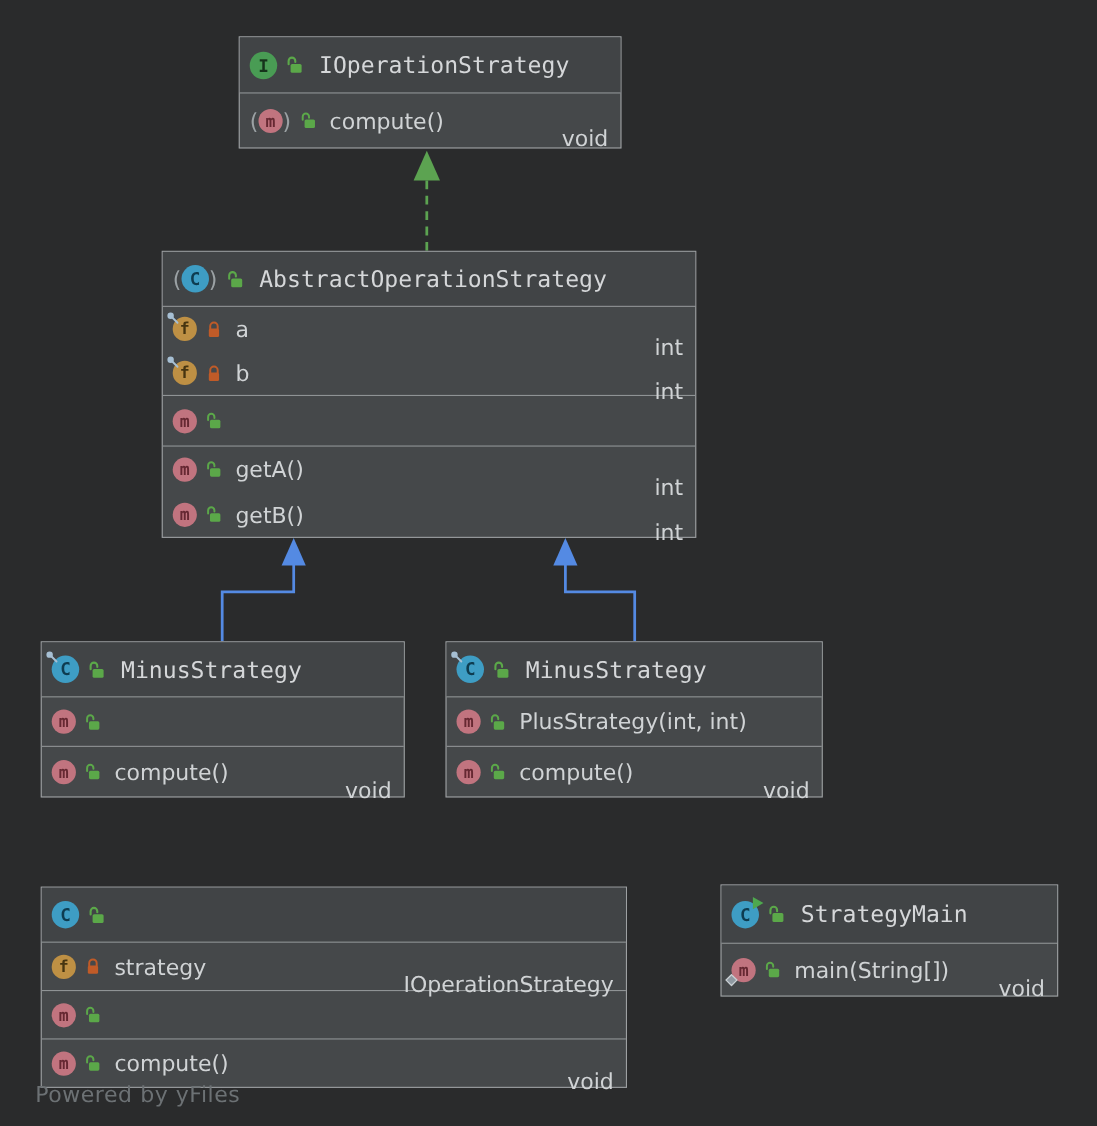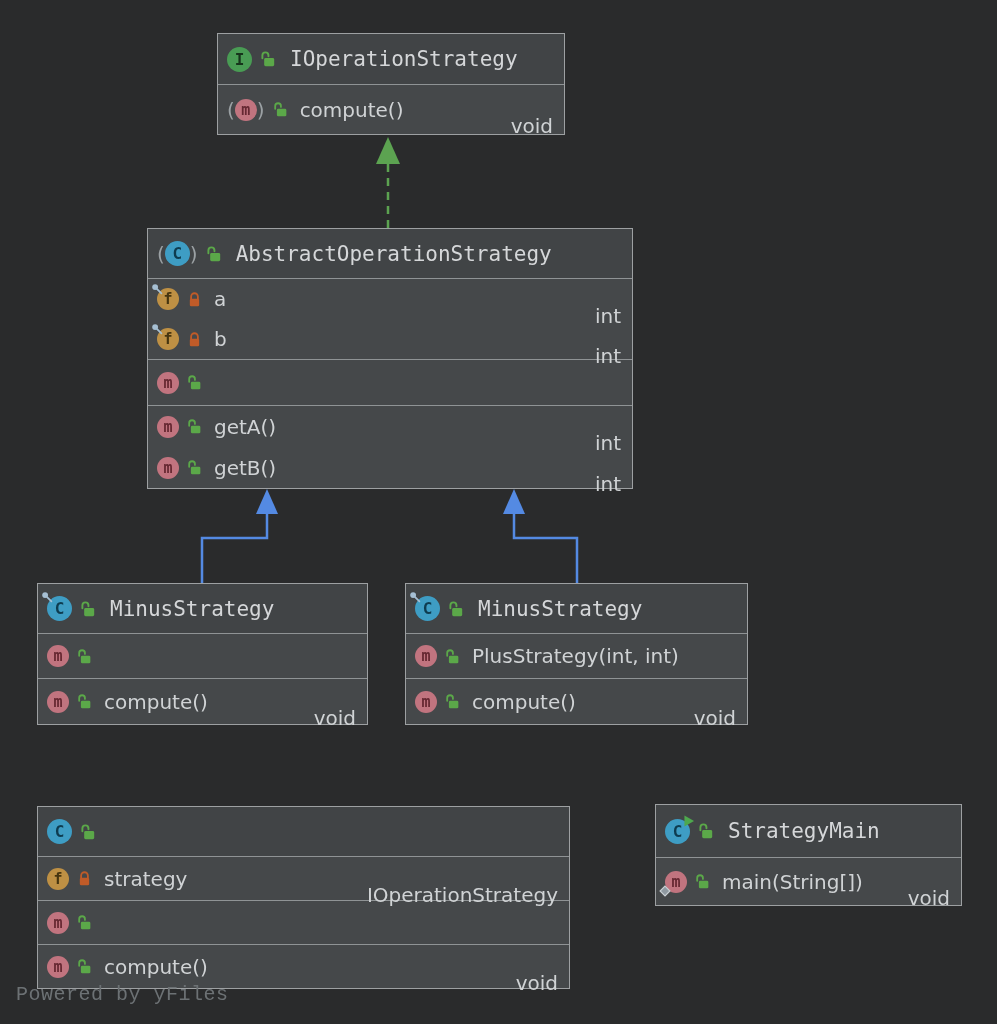--- a/index.html
+++ b/index.html
@@ -29,21 +29,21 @@
   .lock{flex:none;margin-left:7px;display:flex;}
   .pin{position:absolute;top:-5px;left:-6px;}
   .run{position:absolute;top:-4px;right:-5px;}
   .stat{position:absolute;bottom:-4px;left:-6px;}
 
   .e-green{stroke:#5CA351;stroke-width:2.5;fill:none;stroke-dasharray:8 6;}
   .f-green{fill:#5CA351;stroke:none;}
   .e-blue{stroke:#548AE3;stroke-width:2.5;fill:none;}
   .f-blue{fill:#548AE3;stroke:none;}
 
-  #watermark{position:absolute;left:16px;top:983px;font-size:20px;color:#6c7174;letter-spacing:0.5px;font-family:Liberation Mono, monospace;}
+  #watermark{position:absolute;left:32px;top:983px;font-size:20px;color:#6c7174;letter-spacing:0.5px;}
 </style>
 </head>
 <body>
 
 <div id="canvas">
 
   <svg id="edges">
     <g>
       <path class="e-green" d="M388 228 L388 164"></path>
       <polygon class="f-green" points="388,137 376,164 400,164"></polygon>

